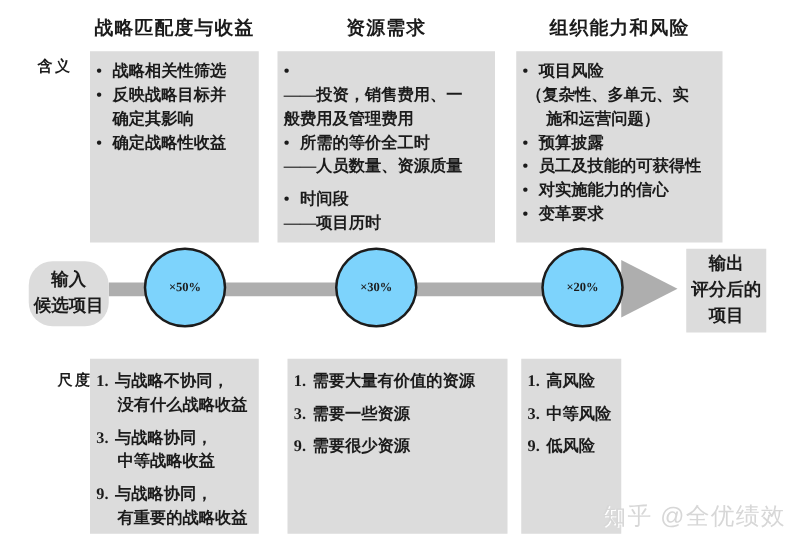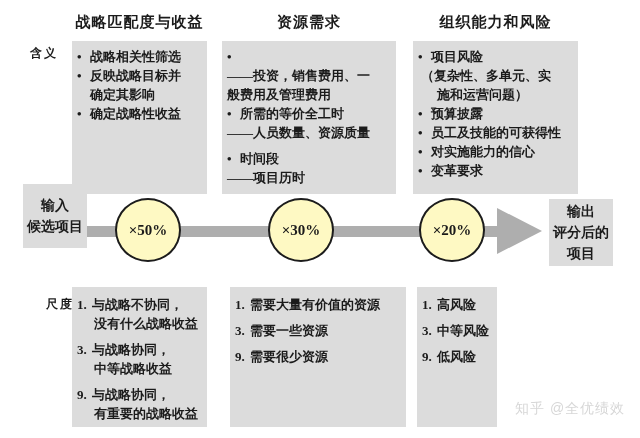--- a/index.html
+++ b/index.html
@@ -35,39 +35,38 @@
   .line.sp{ margin-top:7px; }
 
   .flow-band{ left:87px; top:226px; width:412px; height:11px; background:#aeaeae; z-index:1; }
   .flow-head{
     left:497px; top:208px; width:0; height:0; z-index:1;
     border-top:23px solid transparent; border-bottom:23px solid transparent;
     border-left:45px solid #aeaeae;
   }
   .circle{
     width:66px; height:64px; top:198px; border-radius:50%;
-    background:#fef9c3; border:2.5px solid #1c1c1c; box-sizing:border-box;
+    background:#7dd3fc; border:2.5px solid #1c1c1c; box-sizing:border-box;
     display:flex; align-items:center; justify-content:center;
-    font-size:15px; font-weight:700; z-index:2;text-align:right;
-  }
-  .circ1{left:115px;} .circ2{left:268px;} .circ3{left:419px;}
+    font-size:10px; font-weight:700; z-index:2;text-align:right;
+  }
+  .circ1{left:115px;} .circ2{left:268px;} .circ3{left:433px;}
 
   .io-box{
     background:#dcdcdc; z-index:2; display:flex; flex-direction:column;
     align-items:center; justify-content:center; text-align:center;
     font-size:14px; font-weight:700; line-height:21px; box-sizing:border-box;
   }
-  .input-box{ left:23px; top:184px; width:64px; height:64px; }
+  .input-box{ left:23px; top:209px; width:64px; height:52px;border-radius:19px; }
   .output-box{ left:549px; top:199px; width:64px; height:67px; }
 
   .watermark{
-    left:482px; top:400px; font-size:14px; color:#d7d7d7; letter-spacing:1px;
+    left:482px; top:400px; font-size:19px; color:#d7d7d7; letter-spacing:1px;
     font-family:"Liberation Sans","DejaVu Sans",sans-serif; z-index:4;
     text-shadow:1px 1px 0 #ffffff;
-    margin-left:33px;
   }
 </style>
 </head>
 <body>
 
 <div id="stage">
 
   <div class="abs col-header c1h">战略匹配度与收益</div>
   <div class="abs col-header c2h">资源需求</div>
   <div class="abs col-header c3h">组织能力和风险</div>

